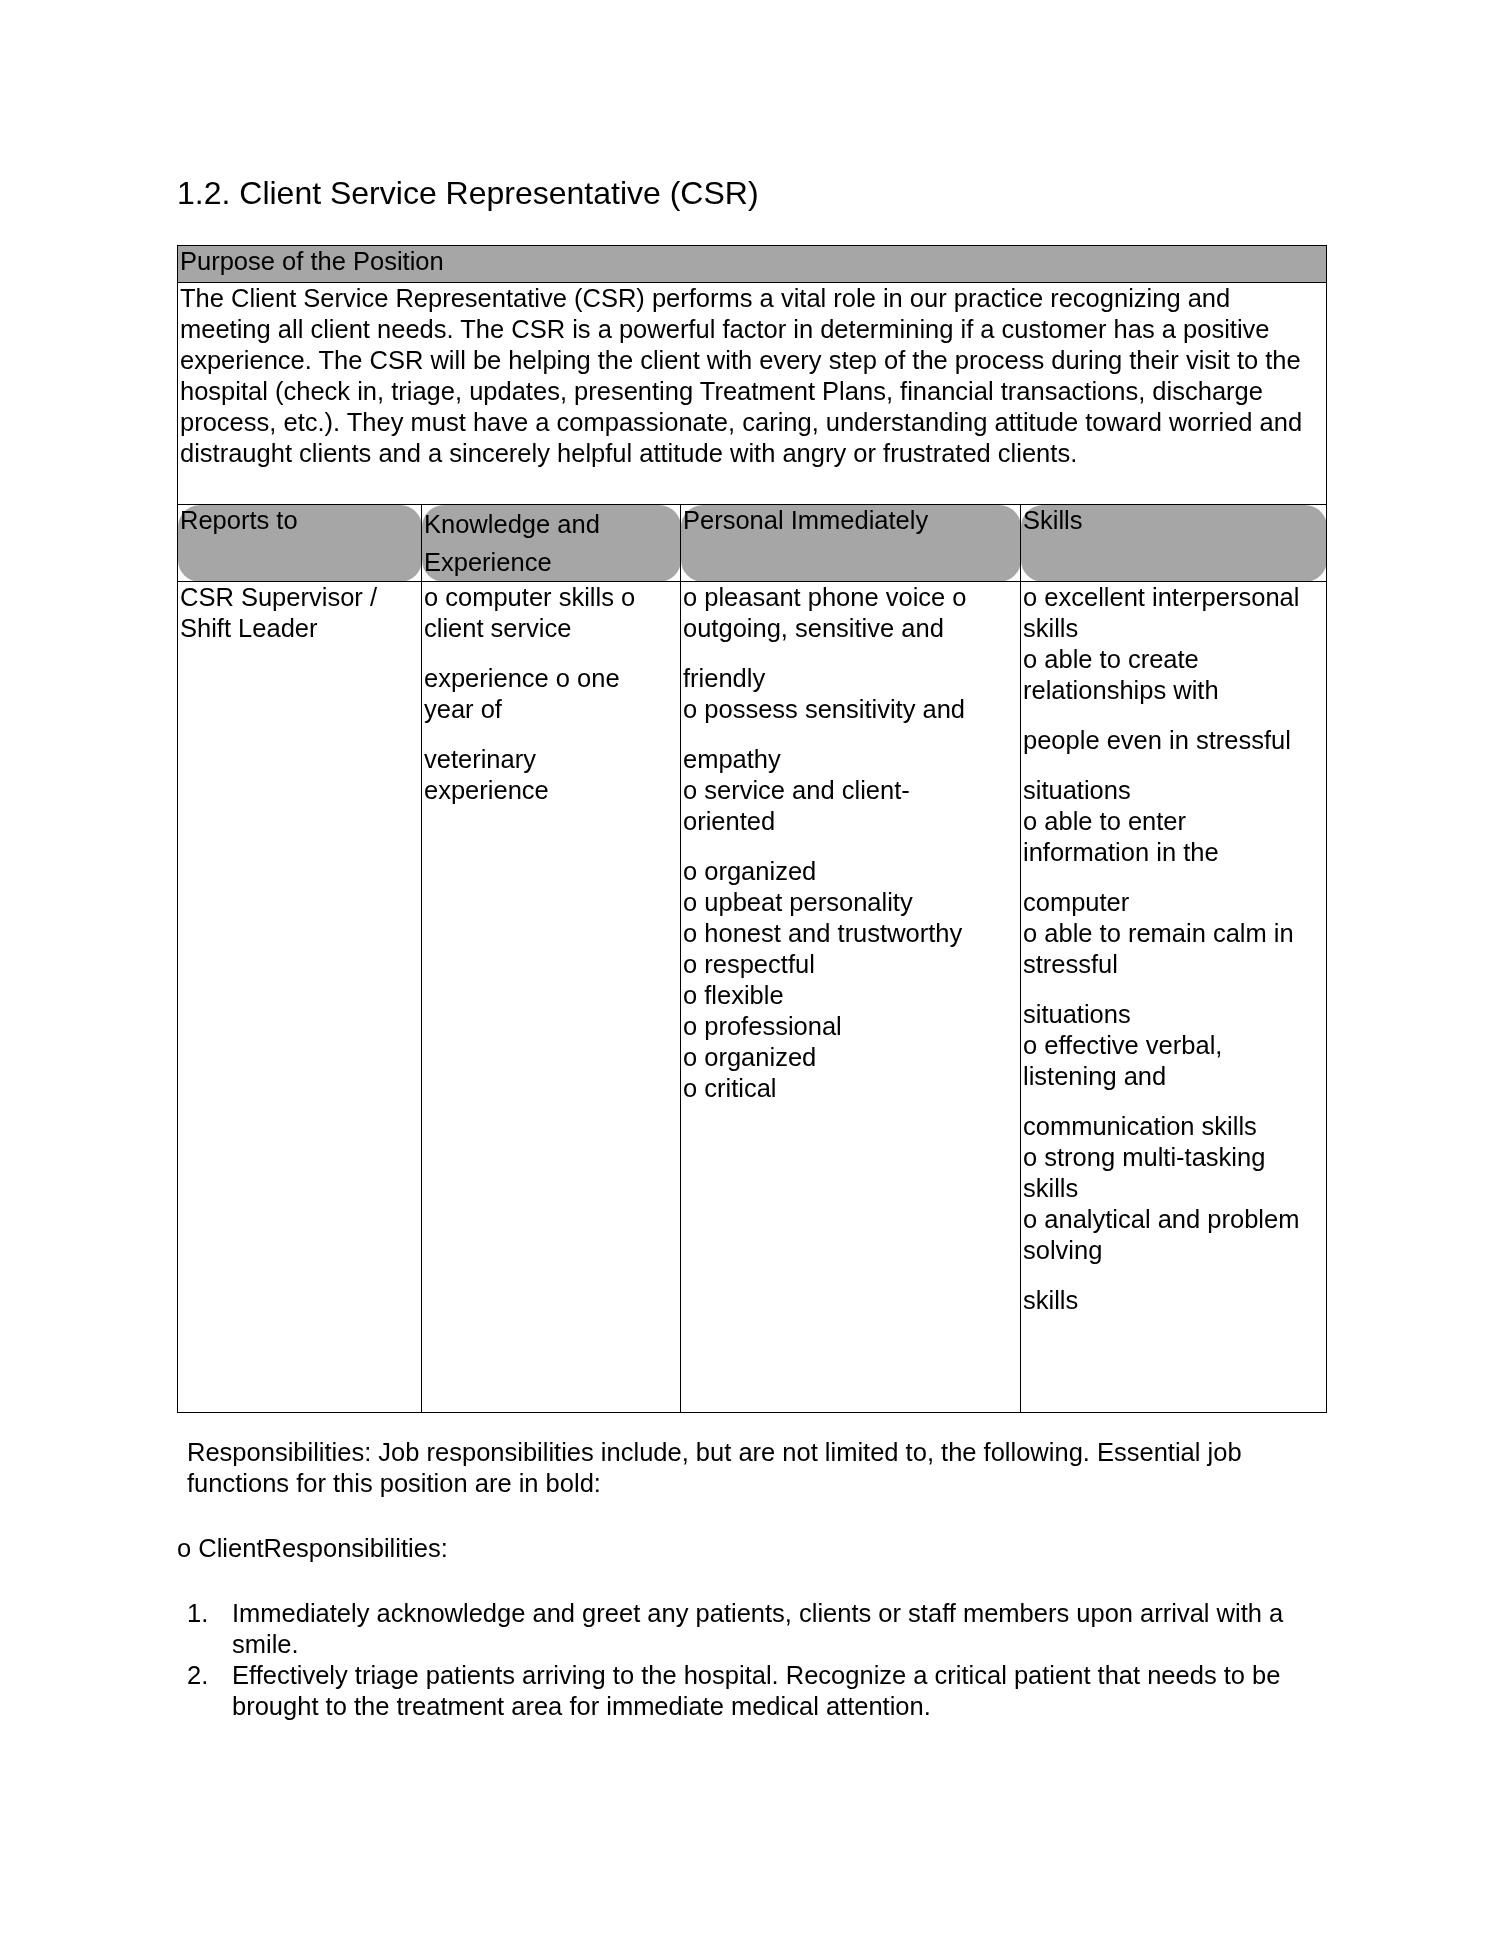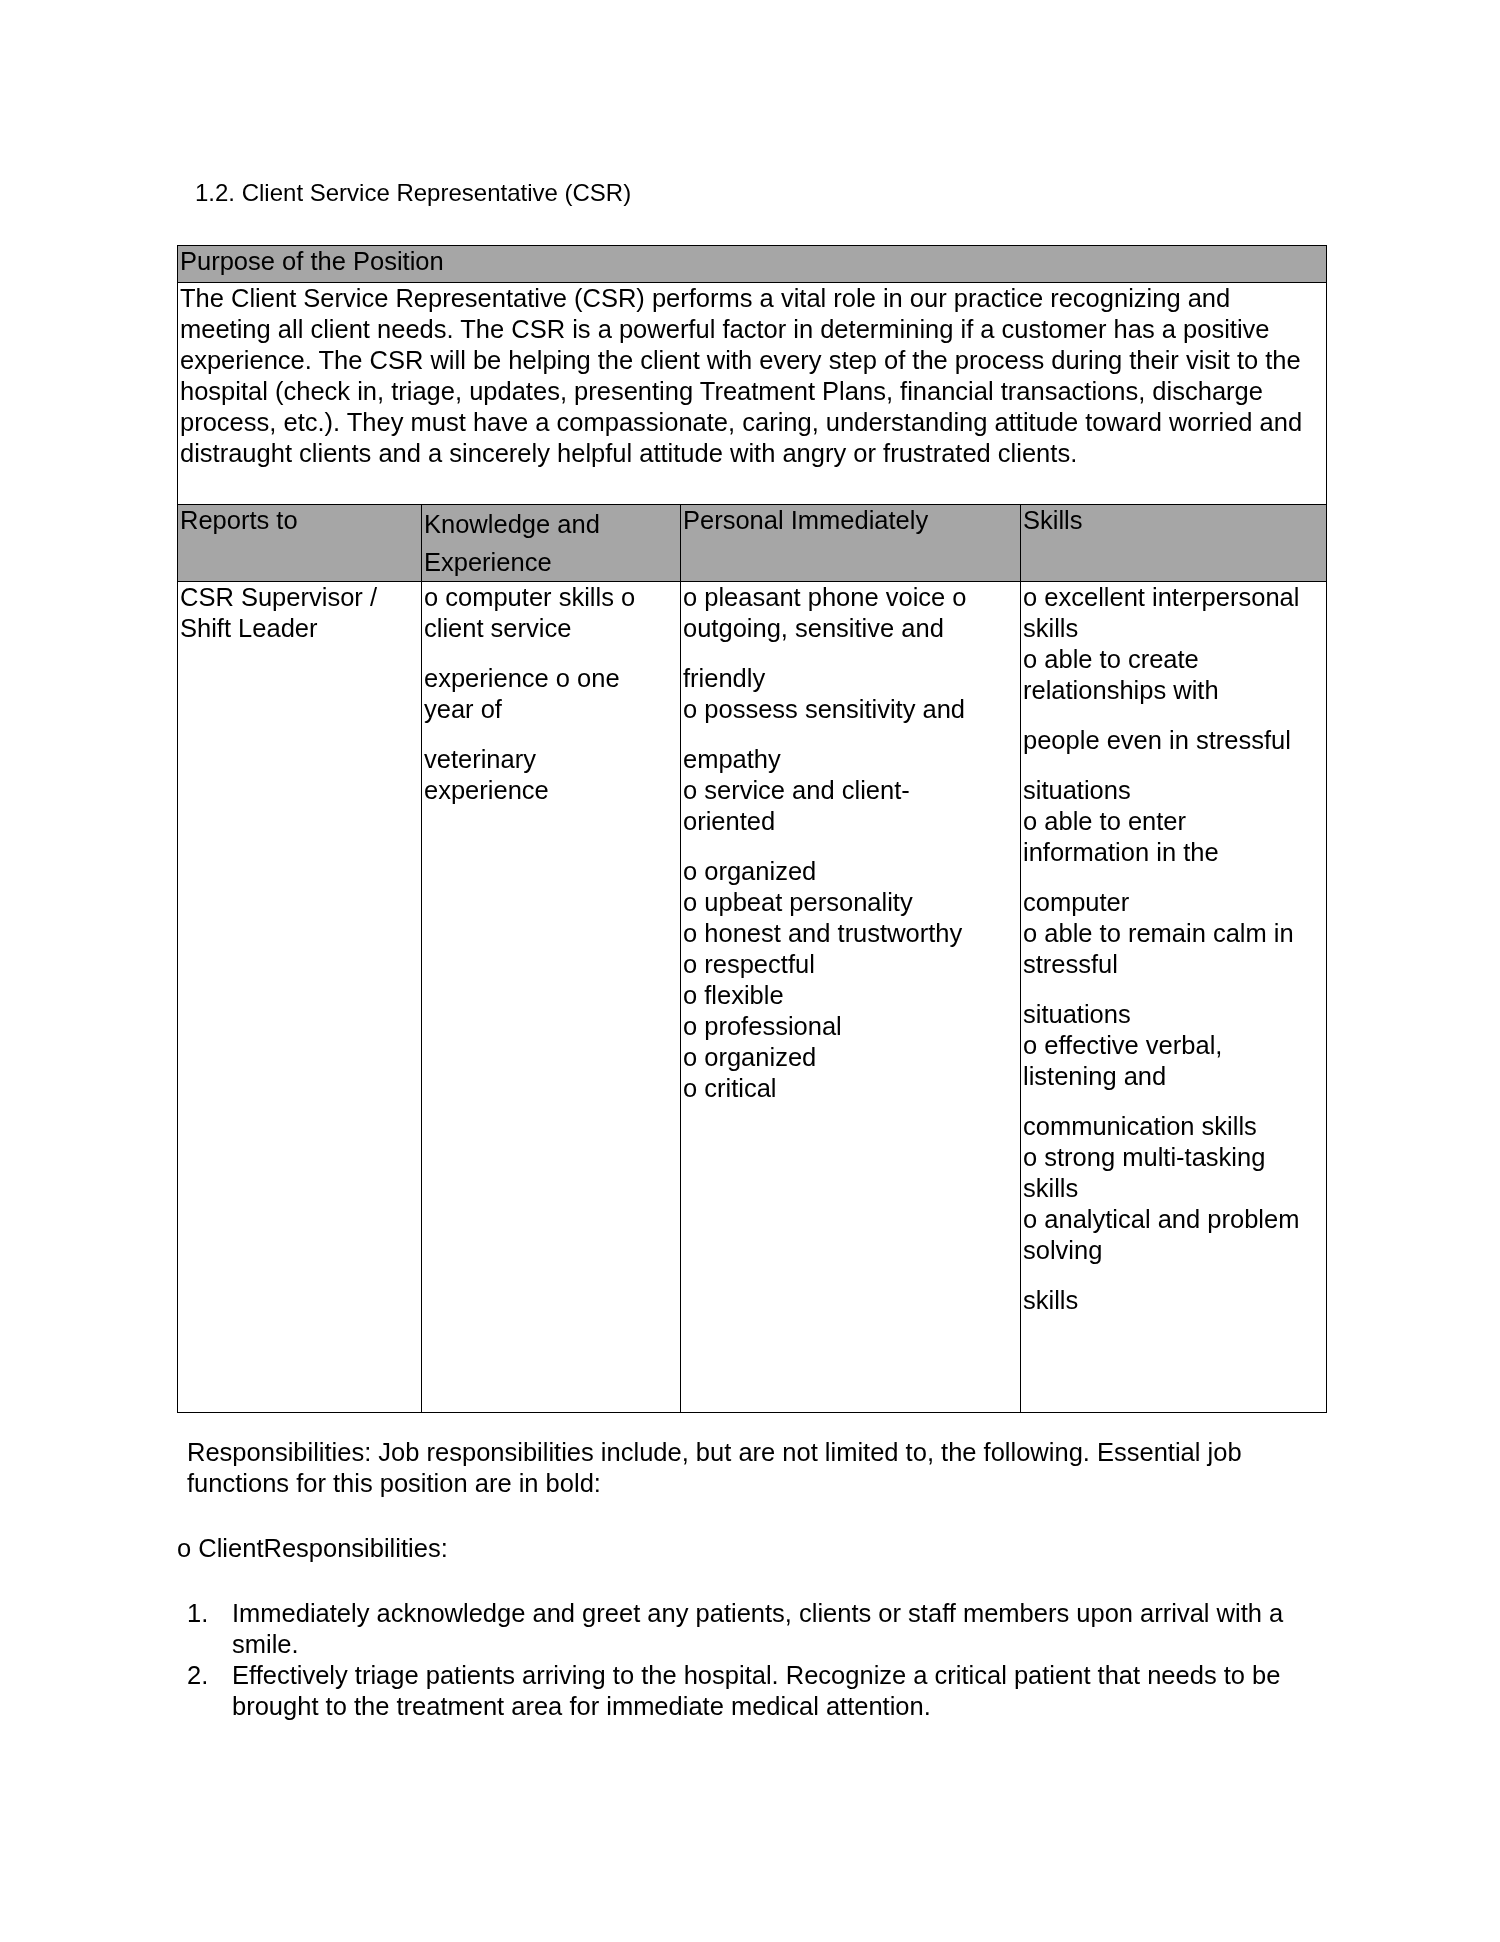--- a/index.html
+++ b/index.html
@@ -1,24 +1,24 @@
 <!DOCTYPE html>
 <html><head>
   <meta charset="utf-8">
   <style>
     html, body { margin: 0; padding: 0; background: #ffffff; }
     body { width: 1500px; height: 1942px; position: relative; overflow: hidden;
            font-family: "Liberation Sans", sans-serif; color: #000; }
-    .page-title { position: absolute; left: 195px; top: 176px; font-size: 24px; line-height: 34px; white-space: nowrap; }
+    .page-title { position: absolute; left: 177px; top: 176px; font-size: 32px; line-height: 34px; white-space: nowrap; }
     table.role { position: absolute; left: 177px; top: 245px; width: 1149px; border-collapse: collapse; table-layout: fixed; }
     table.role td { border: 1.5px solid #000; vertical-align: top; padding: 0 2px; font-size: 25.5px; line-height: 31px; }
     .hdr { background: #a6a6a6; }
     .purpose-hdr { height: 36px; line-height: 36px; }
     .purpose-body { height: 221px; }
-    .hdr2 td { height: 64px; vertical-align: middle; }
+    .hdr2 td { height: 64px; vertical-align: middle; border-radius: 22px; }
     .hdr2 td.two-line { line-height: 38px; }
     .body-row td { height: 830px; }
     .line { display: block; white-space: nowrap; }
     .gap { display: block; height: 19px; }
     .resp-intro { position: absolute; left: 187px; top: 1437px; width: 1160px; font-size: 25.5px; line-height: 31px; }
     .resp-sub { position: absolute; left: 177px; top: 1533px; font-size: 25.5px; line-height: 31px; }
     ol.resp-list { position: absolute; left: 177px; top: 1598px; width: 1160px; margin: 0; padding: 0; list-style: none; font-size: 25.5px; line-height: 31px; }
     ol.resp-list li { position: relative; padding-left: 55px; }
     ol.resp-list li .num { position: absolute; left: 10px; top: 0; }
   </style>

